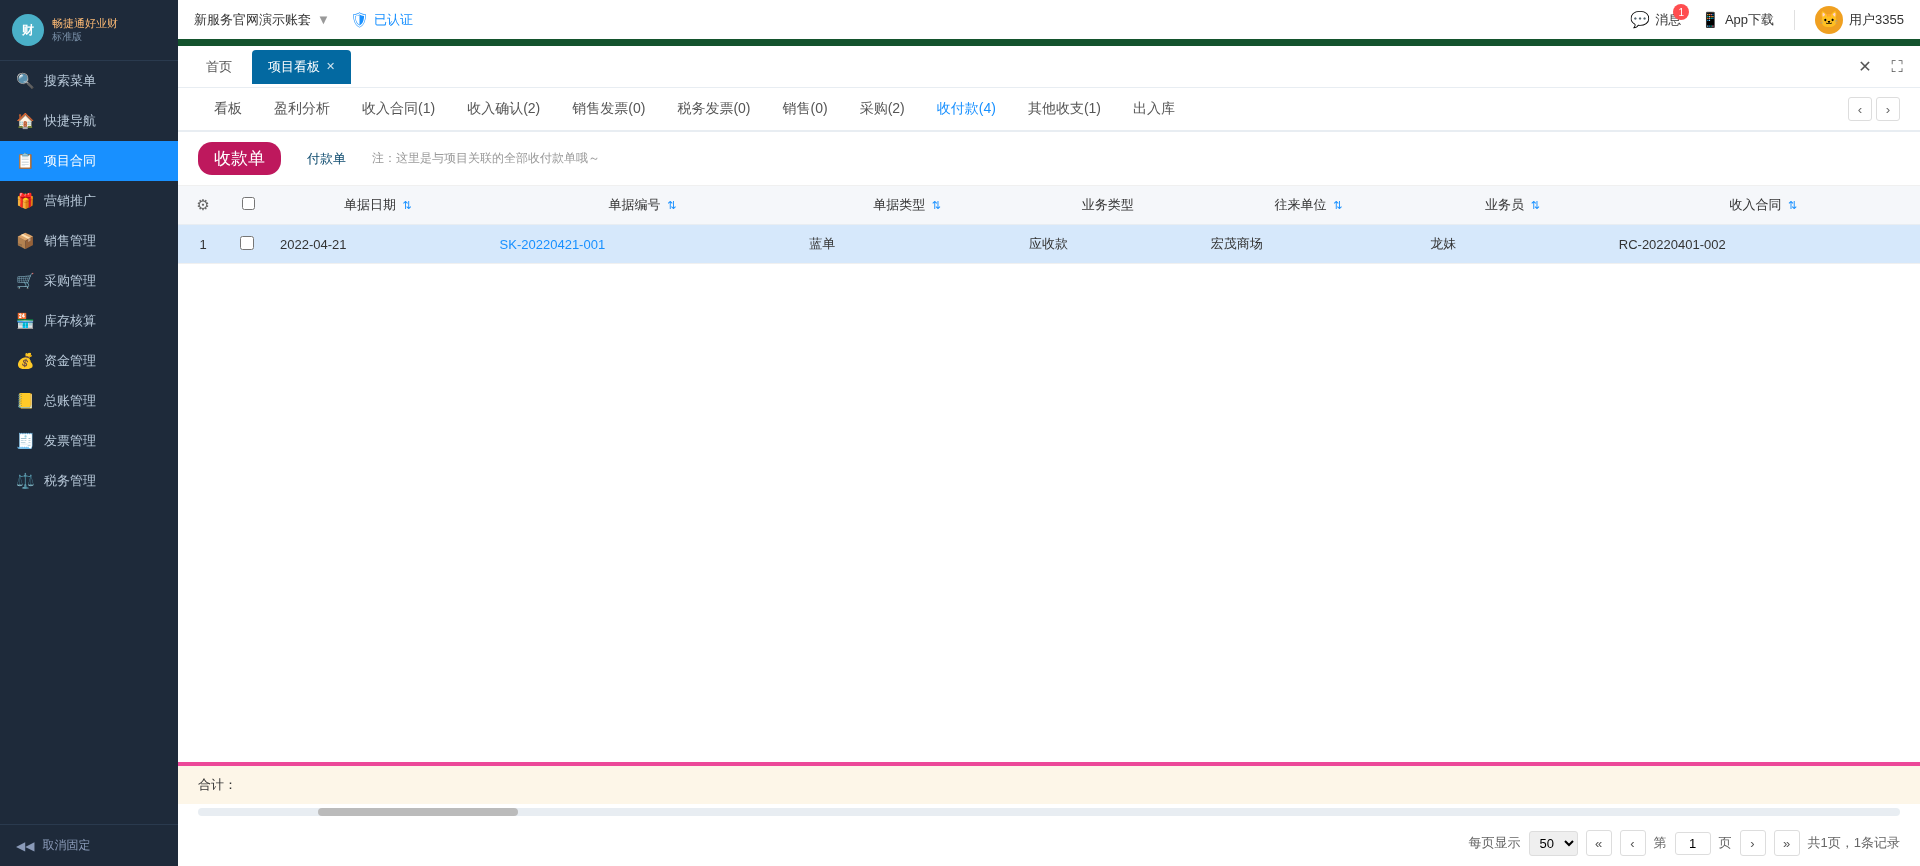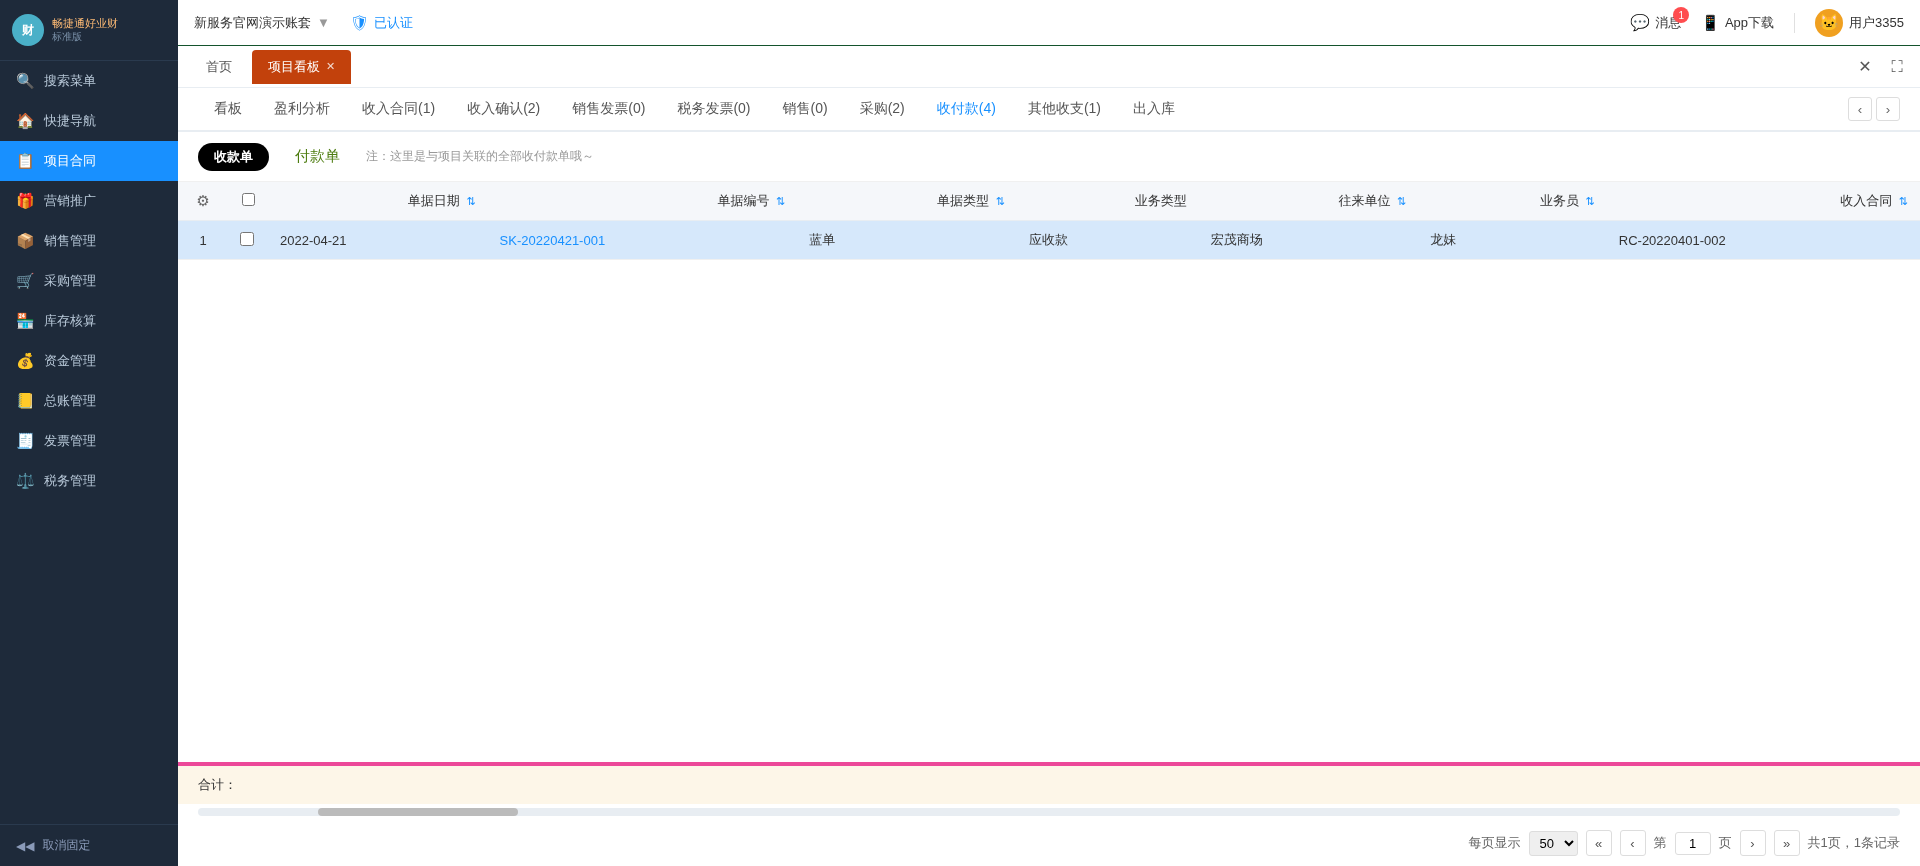--- a/index.html
+++ b/index.html
@@ -66,21 +66,21 @@
       overflow: hidden;
     }
 
     
     .topbar {
       background: white;
       height: 46px;
       display: flex;
       align-items: center;
       padding: 0 16px;
-      border-bottom: 1px solid #14532d;
+      border-bottom: 7px solid #14532d;
       gap: 12px;
     }
     .topbar-demo {
       font-size: 13px;
       color: #333;
       display: flex;
       align-items: center;
       gap: 6px;
     }
     .topbar-demo-arrow { color: #999; }
@@ -157,21 +157,21 @@
       padding: 8px 16px;
       cursor: pointer;
       font-size: 13px;
       color: #555;
       border-radius: 0;
       display: flex;
       align-items: center;
       gap: 6px;
     }
     .tab.active {
-      background: #c2410c;
+      background: #0369a1;
       color: white;
       border-radius: 4px 4px 0 0;
     }
     .tab-close {
       font-size: 11px;
       opacity: 0.8;
     }
     .win-controls {
       margin-left: auto;
       display: flex;
@@ -296,53 +296,52 @@
 
     
     .filter-row {
       padding: 10px 20px;
       display: flex;
       align-items: center;
       gap: 12px;
       border-bottom: 1px solid #f0f0f0;
     }
     .btn-primary-sm {
-      background: #000000;
+      background: #be185d;
       color: white;
       border: none;
       border-radius: 14px;
       padding: 5px 16px;
-      font-size: 13px;
-      cursor: pointer;
-      font-weight: bold;
+      font-size: 17px;
+      cursor: pointer;
     }
     .btn-ghost-sm {
       background: white;
-      color: #4d7c0f;
+      color: #0c4a6e;
       border: none;
       border-radius: 14px;
       padding: 5px 14px;
-      font-size: 15px;
+      font-size: 13px;
       cursor: pointer;
     }
     .filter-note {
       color: #999;
       font-size: 12px;
     }
 
     
     .data-table {
       width: 100%;
       border-collapse: collapse;
       font-size: 13px;
     }
     .data-table thead th {
       background: #f5f7fa;
       padding: 10px 12px;
-      text-align: right;
+      text-align: center;
       color: #333;
       font-weight: 500;
       border-bottom: 1px solid #e8edf2;
       white-space: nowrap;
     }
     .data-table thead th.center { text-align: center; }
     .data-table tbody td {
       padding: 10px 12px;
       border-bottom: 1px solid #f0f0f0;
       color: #333;

